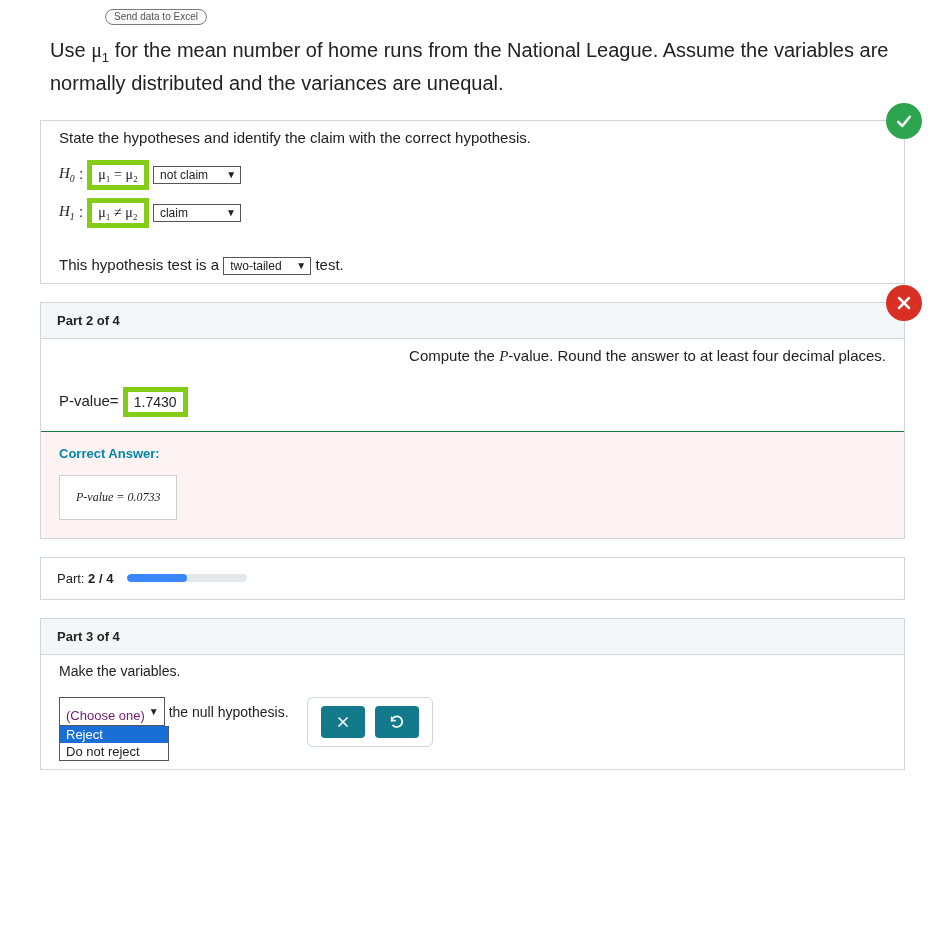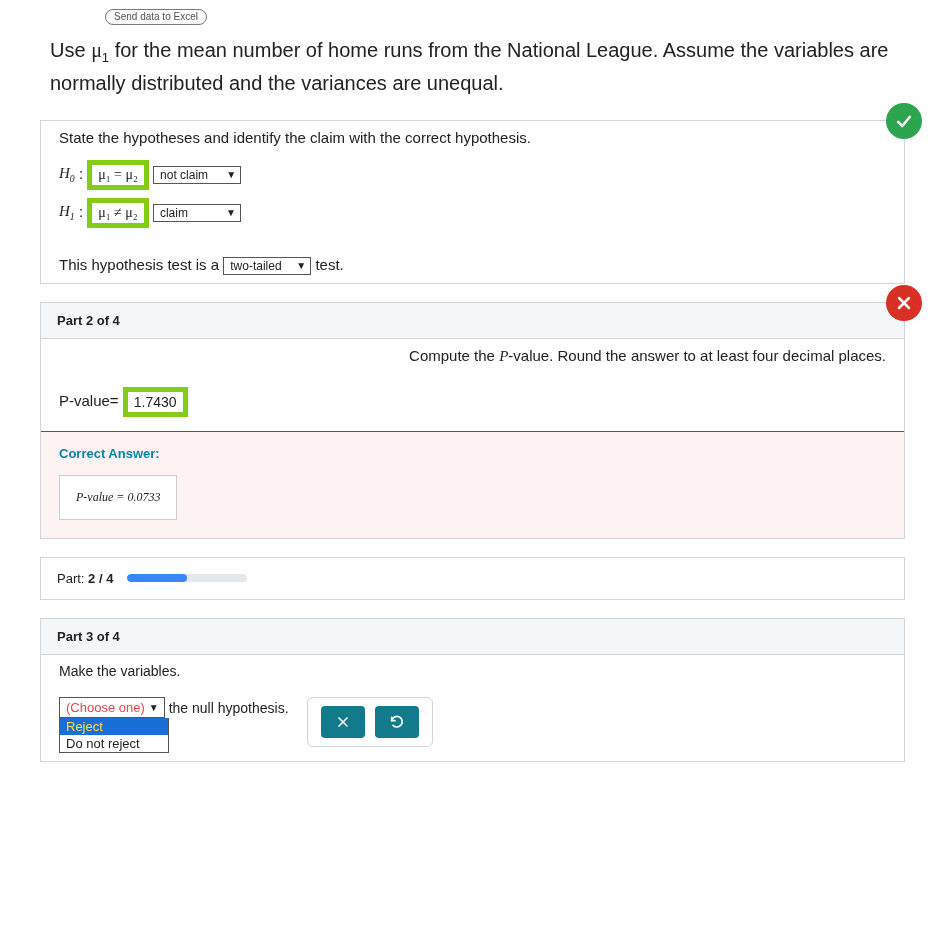--- a/index.html
+++ b/index.html
@@ -136,32 +136,33 @@
   }
 
   .choose-drop {
     display:inline-flex;
     align-items:center;
     border:1px solid #555;
     font-size:13px;
     vertical-align:top;
   }
   .choose-drop .sel {
-    color:#ef4444;
+    color:#701a75;
     padding:2px 4px 2px 6px;
+    margin-top:8px;
   }
   .choose-drop .caret { padding-right:5px; font-size:10px; }
   .drop-options {
     border:1px solid #555;
     border-top:none;
     font-size:13px;
     width:110px;
   }
   .drop-options div { padding:1px 6px; }
-  .opt-sel { background:#1a6fd6; color:#fde047; }
+  .opt-sel { background:#1a6fd6; color:#ffffff; }
 
   .action-panel {
     display:inline-block;
     border:1px solid #cfd6db;
     border-radius:6px;
     padding:8px 10px;
     vertical-align:top;
     margin-left:18px;
   }
   .action-btn {

